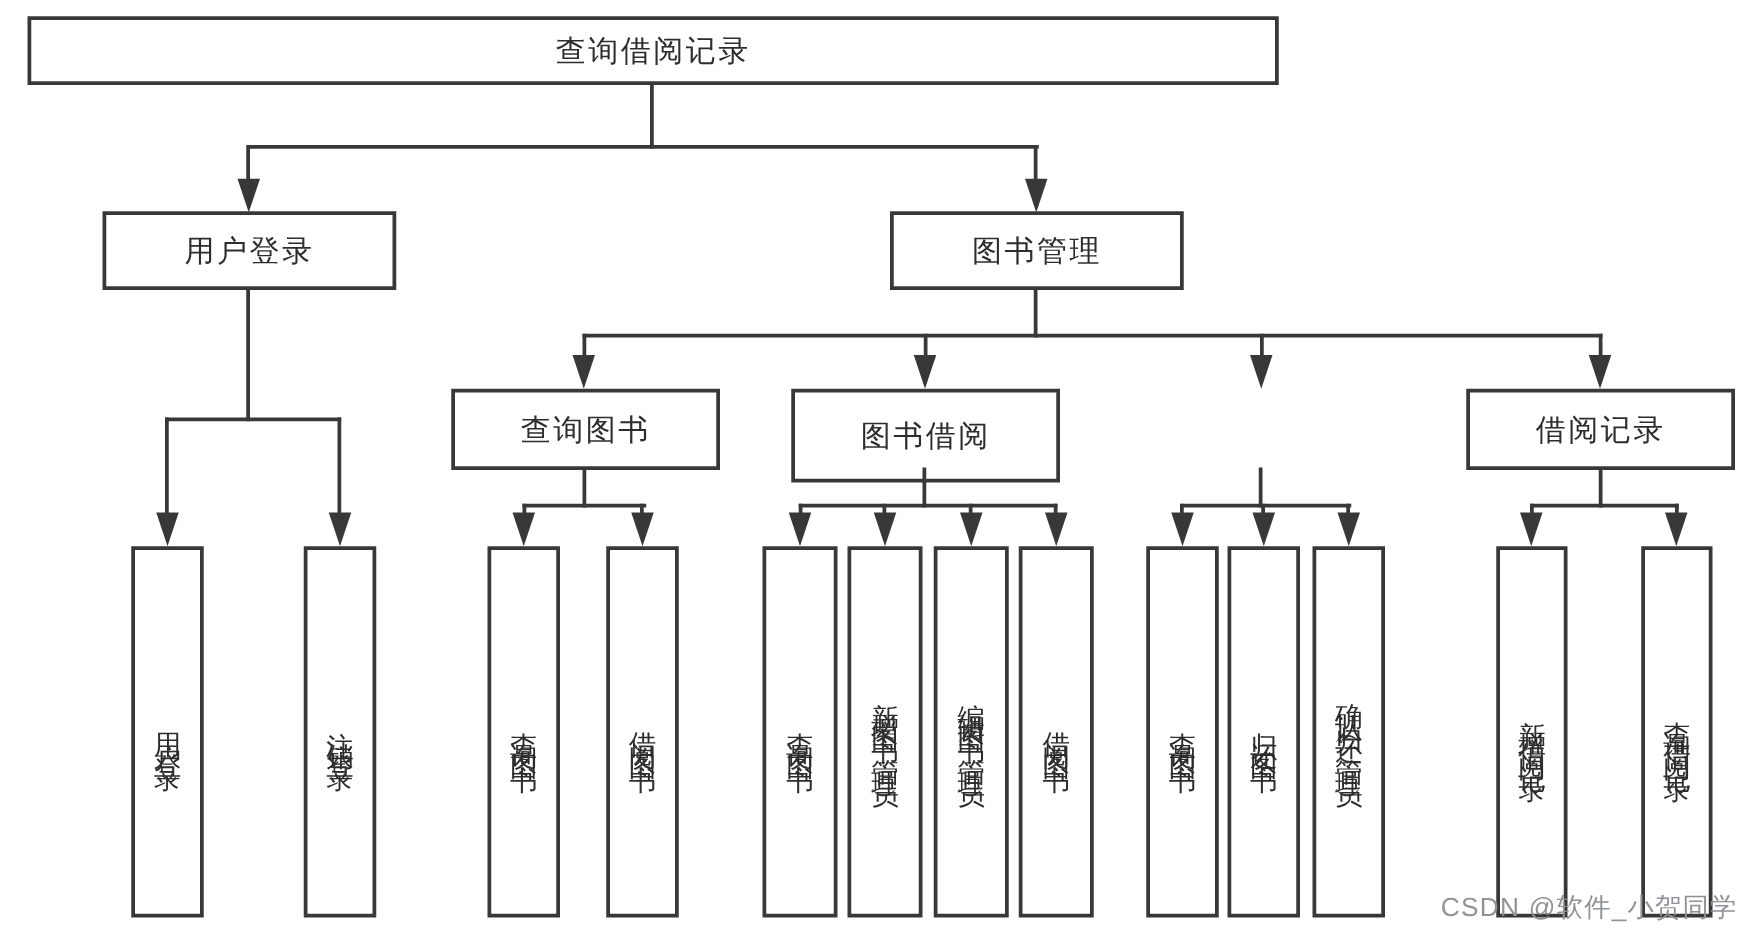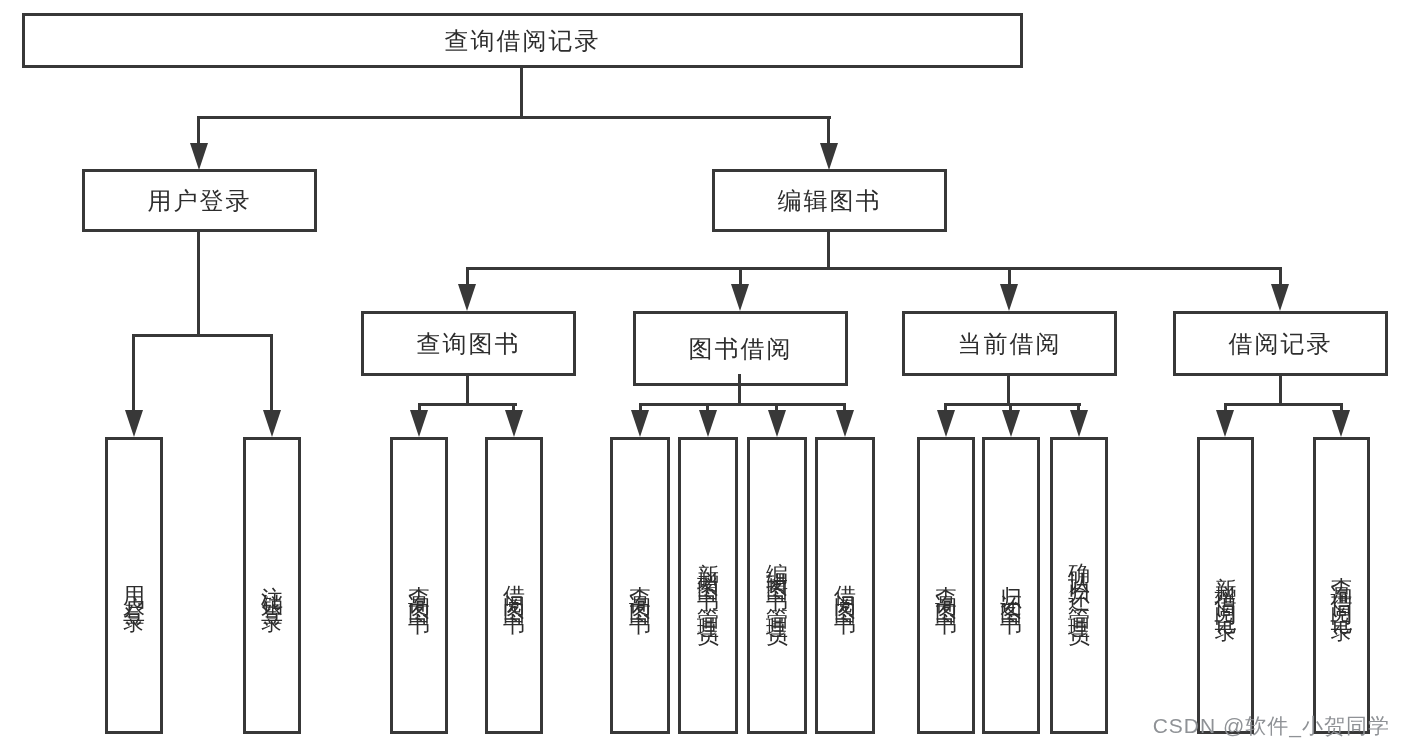--- a/index.html
+++ b/index.html
@@ -65,21 +65,21 @@
   <div class="hl" style="left:198px;top:116px;width:633px"></div>
   <div class="vl" style="left:197px;top:116px;height:30px"></div>
   <div class="arrow" style="left:190px;top:143px"></div>
   <div class="vl" style="left:827px;top:116px;height:30px"></div>
   <div class="arrow" style="left:820px;top:143px"></div>
 
   <div class="node" style="left:82px;top:169px;width:235px;height:63px">
     <span class="h-label">用户登录</span>
   </div>
   <div class="node" style="left:712px;top:169px;width:235px;height:63px">
-    <span class="h-label">编辑图书</span>
+    <span class="h-label">图书管理</span>
   </div>
 
   <div class="vl" style="left:197px;top:230px;height:107px"></div>
   <div class="hl" style="left:132px;top:334px;width:141px"></div>
   <div class="vl" style="left:132px;top:334px;height:80px"></div>
   <div class="arrow" style="left:125px;top:410px"></div>
   <div class="vl" style="left:270px;top:334px;height:80px"></div>
   <div class="arrow" style="left:263px;top:410px"></div>
 
   <div class="vl" style="left:827px;top:230px;height:40px"></div>
@@ -91,23 +91,20 @@
   <div class="vl" style="left:1008px;top:267px;height:23px"></div>
   <div class="arrow" style="left:1000px;top:284px"></div>
   <div class="vl" style="left:1279px;top:267px;height:23px"></div>
   <div class="arrow" style="left:1271px;top:284px"></div>
 
   <div class="node" style="left:361px;top:311px;width:215px;height:65px">
     <span class="h-label">查询图书</span>
   </div>
   <div class="node" style="left:633px;top:311px;width:215px;height:75px">
     <span class="h-label">图书借阅</span>
-  </div>
-  <div class="node" style="left:902px;top:311px;width:215px;height:65px">
-    <span class="h-label">当前借阅</span>
   </div>
   <div class="node" style="left:1173px;top:311px;width:215px;height:65px">
     <span class="h-label">借阅记录</span>
   </div>
 
   <div class="vl" style="left:466px;top:374px;height:32px"></div>
   <div class="hl" style="left:418px;top:403px;width:99px"></div>
   <div class="vl" style="left:418px;top:403px;height:12px"></div>
   <div class="arrow" style="left:410px;top:410px"></div>
   <div class="vl" style="left:512px;top:403px;height:12px"></div>

